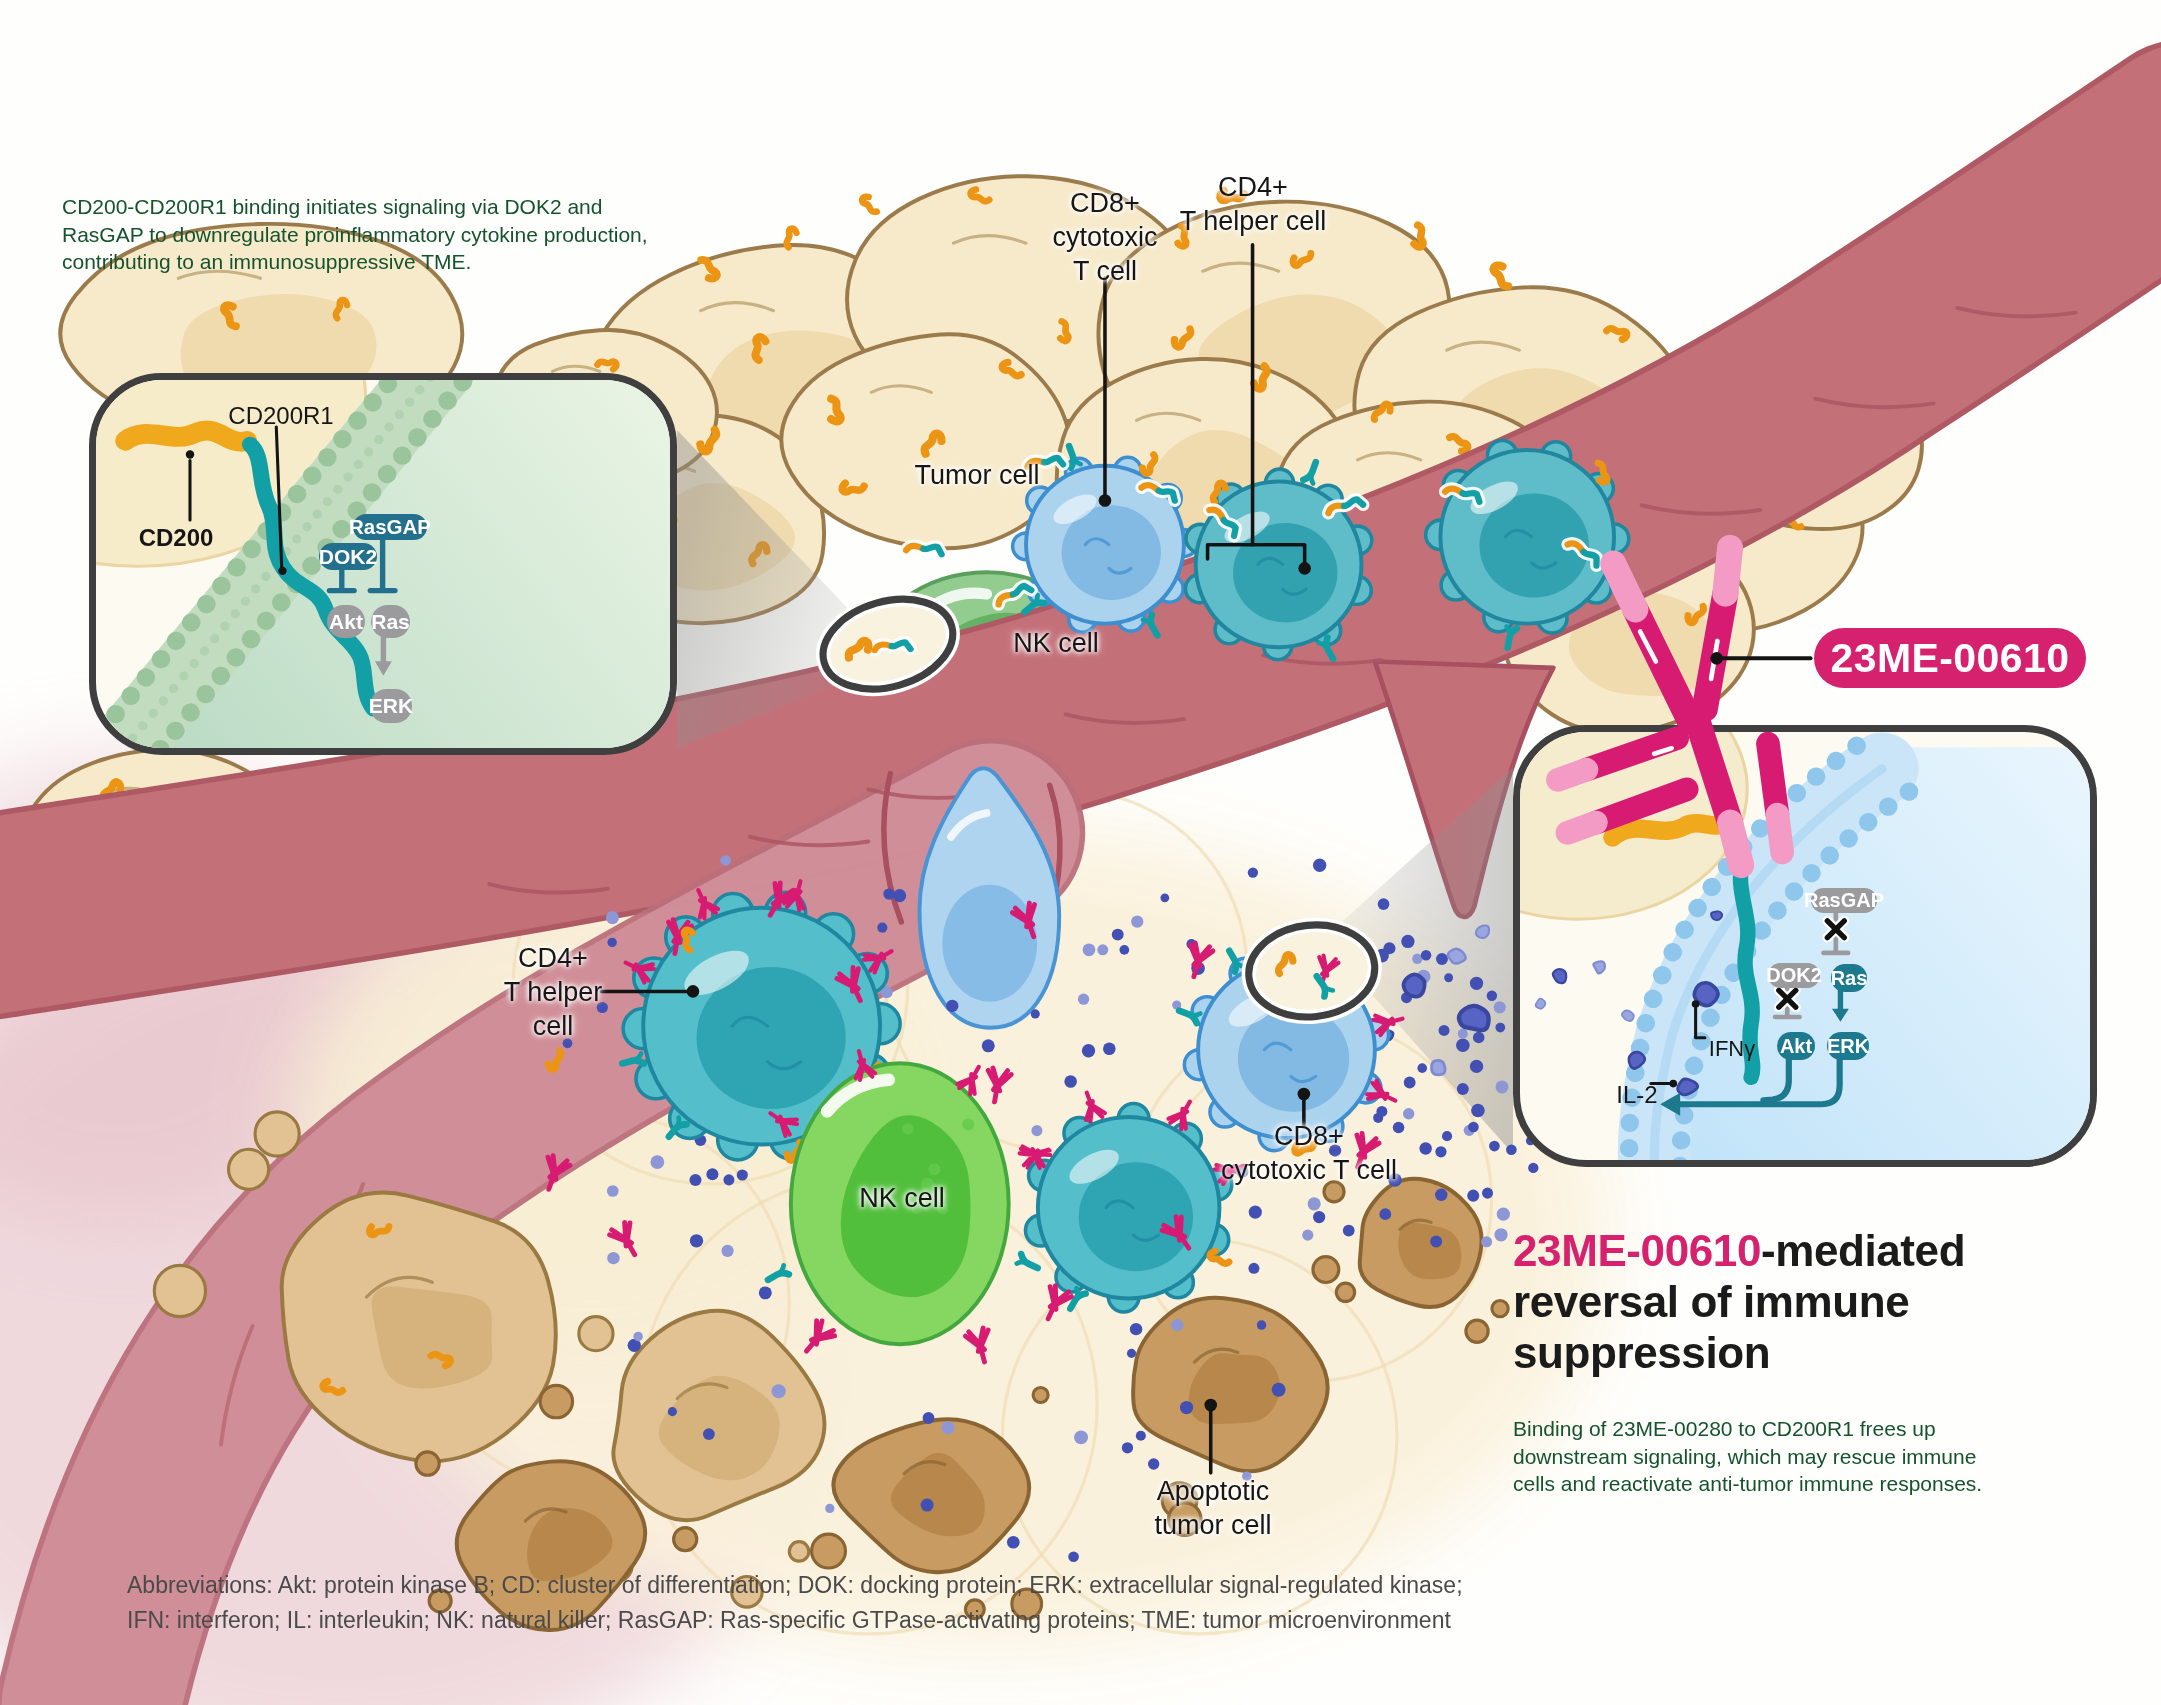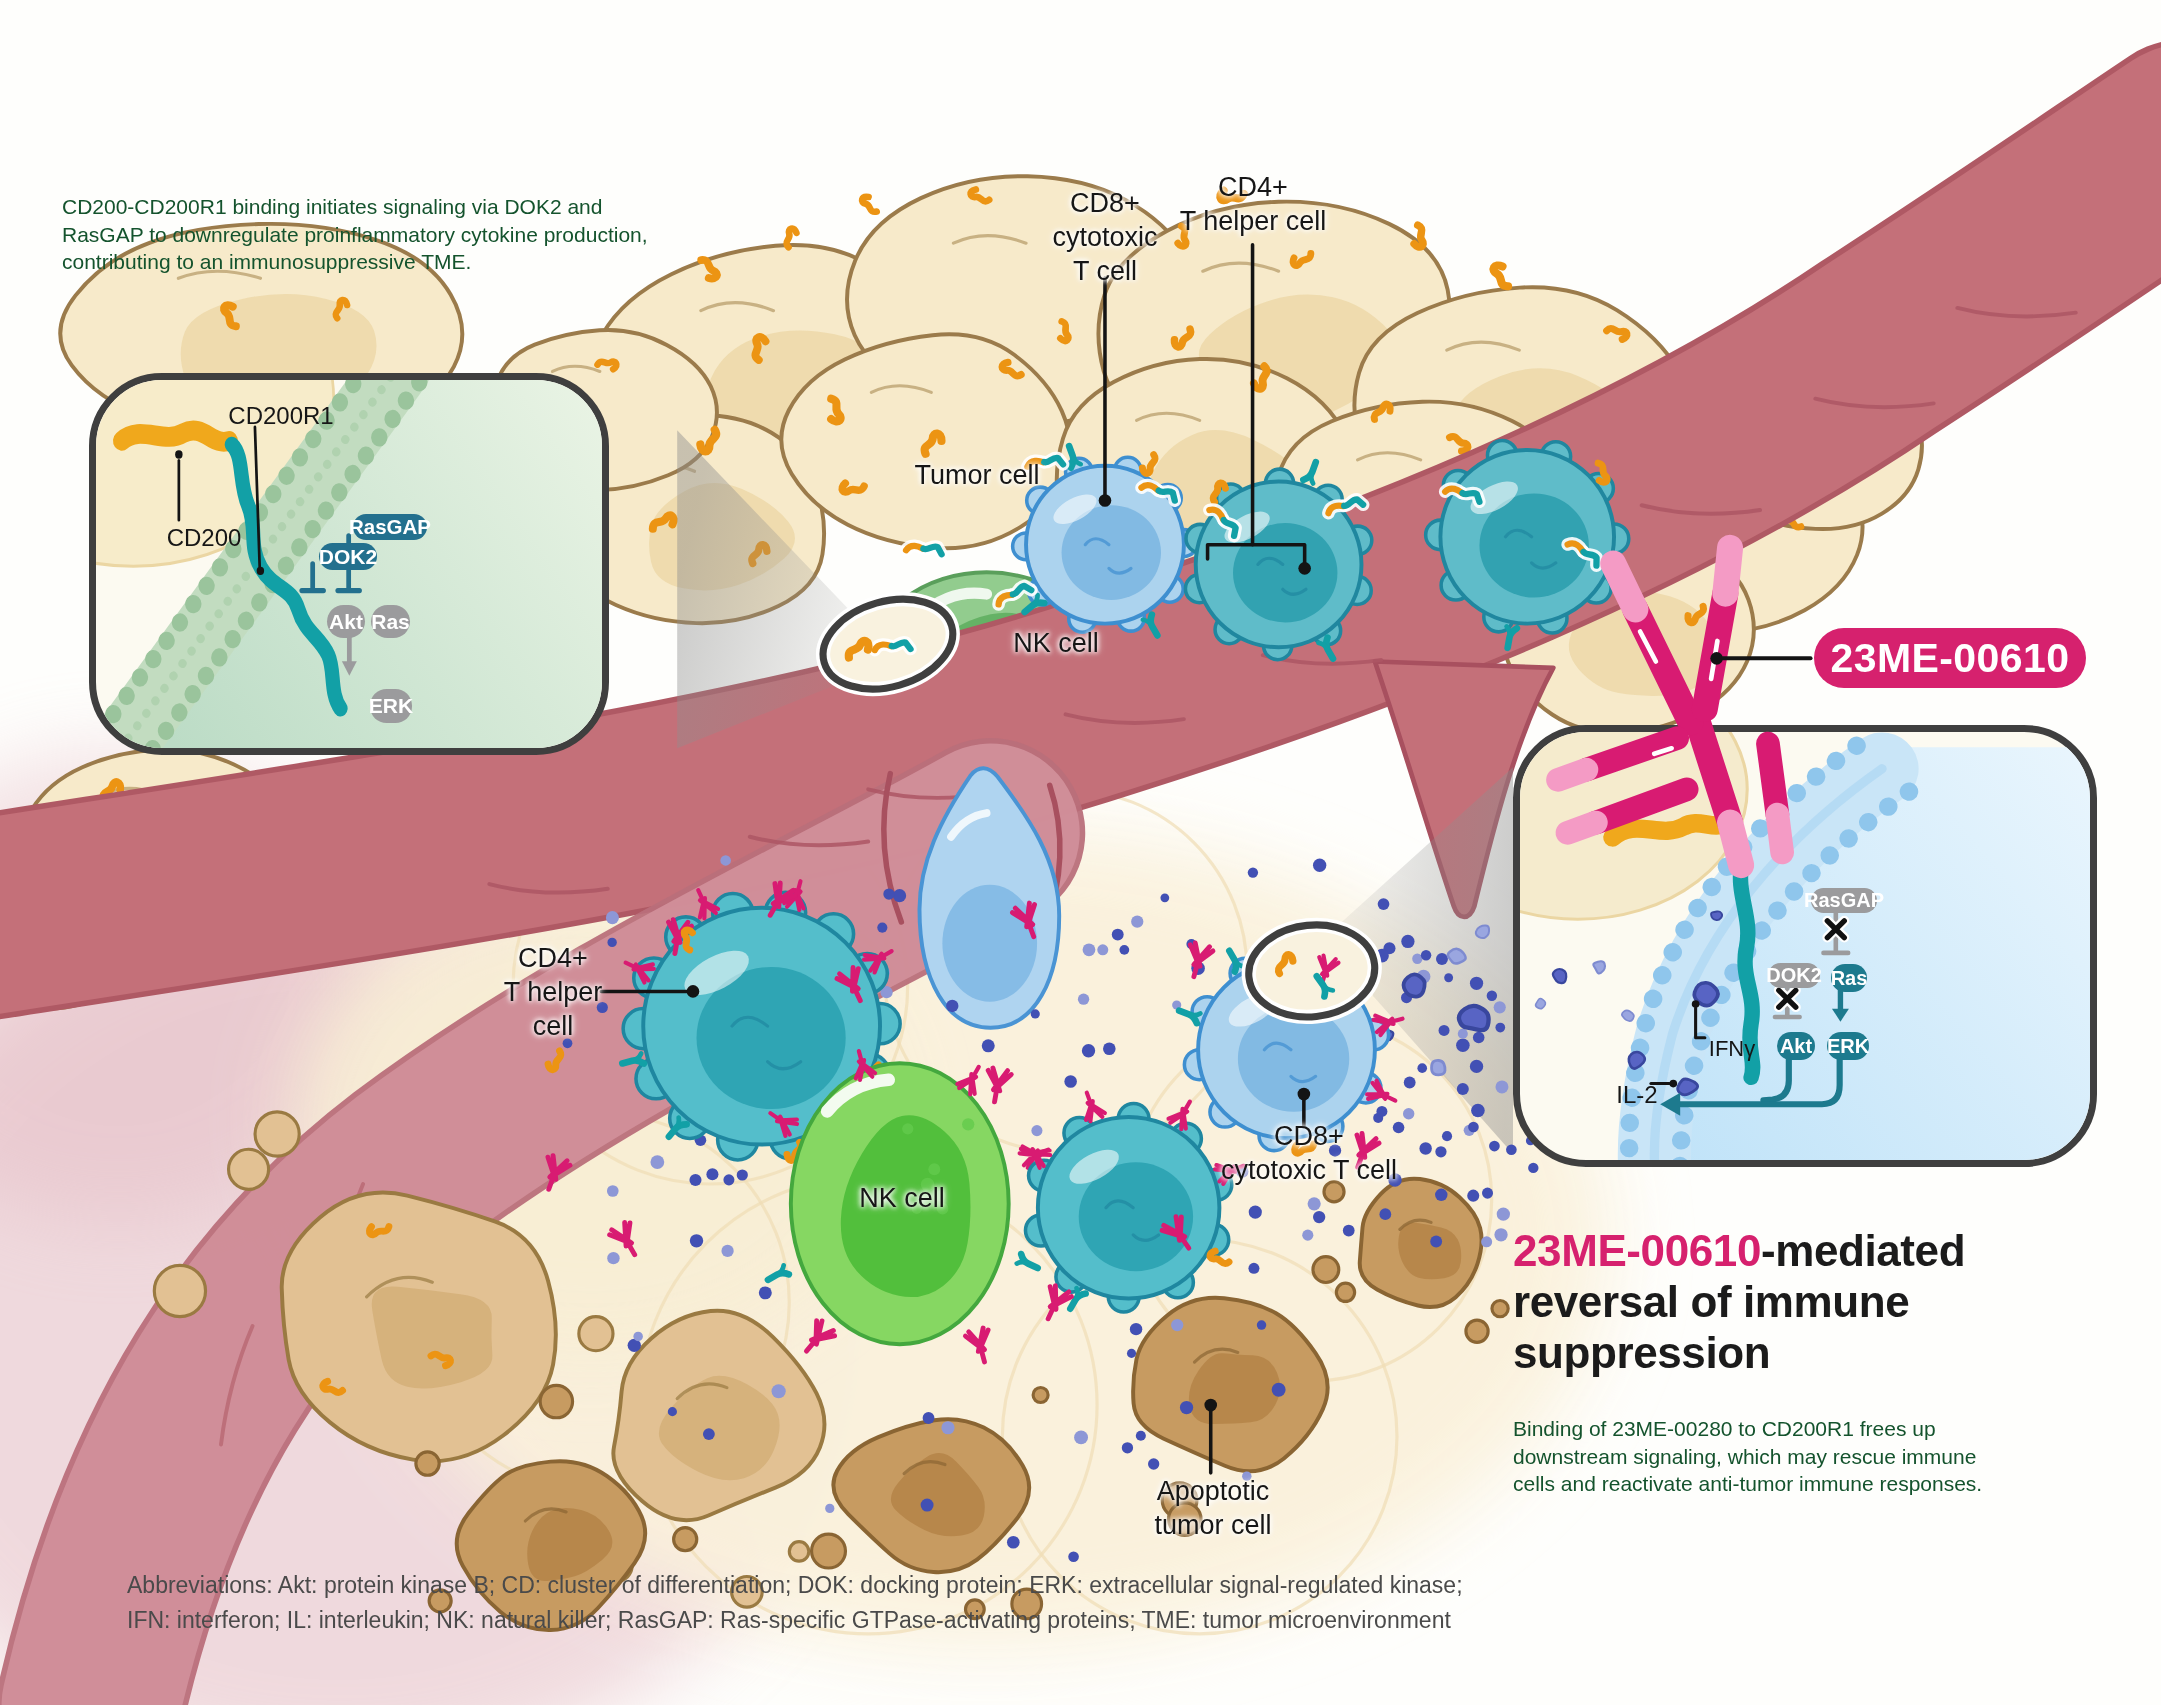--- a/index.html
+++ b/index.html
@@ -13,21 +13,21 @@
       line-height:1.16;letter-spacing:-0.4px;z-index:6;}
   .h2 .pre{white-space:pre-line;text-align:right;}
   .accent{color:#D6216E;}
   .cell-label{position:absolute;transform:translate(-50%,-50%);white-space:pre-line;text-align:center;
       font-size:27px;line-height:1.26;color:#161616;z-index:6;
       text-shadow:0 0 5.5px #fff,0 0 5.5px #fff,0 0 8px #fff;}
   .footer{position:absolute;left:83px;top:1568px;font-size:23px;line-height:1.5;color:#4a4a4a;
       white-space:pre-line;z-index:6;margin-left:44px;}
   .inset{position:absolute;box-sizing:border-box;border:7px solid #3F3F3F;border-radius:73px;
       overflow:hidden;background:#FCFAF1;z-index:3;}
-  #inset-left{left:89px;top:373px;width:520px;height:382px;}
+  #inset-left{left:89px;top:373px;width:588px;height:382px;}
   #inset-right{left:1513px;top:725px;width:584px;height:442px;}
   .inset svg{position:absolute;left:0;top:0;width:100%;height:100%;}
   .pill{position:absolute;display:flex;align-items:center;justify-content:center;color:#fff;
       font-weight:bold;z-index:4;}
   .pill-tl{background:#23708E;}
   .pill-tr{background:#1D7A8E;}
   .pill-g{background:#9B9B9D;}
   .inset-label{position:absolute;transform:translate(-50%,-50%);font-size:24px;color:#161616;
       z-index:4;white-space:nowrap;}
   .badge{position:absolute;left:1814px;top:628px;width:272px;height:60px;background:#D6216E;
@@ -890,21 +890,21 @@
         <line x1="122" y1="184" x2="122" y2="106" stroke="#141414" stroke-width="4" stroke-linecap="round" opacity="1"></line>
         <circle cx="122" cy="98" r="5.5" fill="#141414"></circle>
         <line x1="319" y1="242" x2="319" y2="274" stroke="#23708E" stroke-width="7" stroke-linecap="round" opacity="1"></line>
         <line x1="303" y1="277" x2="335" y2="277" stroke="#23708E" stroke-width="7" stroke-linecap="round" opacity="1"></line>
         <line x1="372" y1="205" x2="372" y2="274" stroke="#23708E" stroke-width="7" stroke-linecap="round" opacity="1"></line>
         <line x1="356" y1="277" x2="388" y2="277" stroke="#23708E" stroke-width="7" stroke-linecap="round" opacity="1"></line>
         <line x1="373" y1="330" x2="373" y2="372" stroke="#9B9B9D" stroke-width="7" stroke-linecap="round" opacity="1"></line>
         <polygon points="362,370 384,370 373,389" fill="#9B9B9D"></polygon>
       </svg>
     <div class="inset-label" style="left:185px;top:36px;">CD200R1</div>
-    <div class="inset-label" style="left:108px;top:158px;">CD200</div>
+    <div class="inset-label" style="left:80px;top:158px;font-weight:bold;">CD200</div>
     <div class="pill pill-tl" style="left:223px;top:163px;width:58px;height:27px;border-radius:13.4px;font-size:21px;">DOK2</div>
     <div class="pill pill-tl" style="left:257px;top:134px;width:74px;height:26px;border-radius:13.4px;font-size:20.5px;">RasGAP</div>
     <div class="pill pill-g" style="left:231px;top:225px;width:38px;height:33px;border-radius:16.6px;font-size:21px;">Akt</div>
     <div class="pill pill-g" style="left:275px;top:225px;width:39px;height:33px;border-radius:16.6px;font-size:21px;">Ras</div>
     <div class="pill pill-g" style="left:274px;top:309px;width:42px;height:34px;border-radius:16.6px;font-size:21px;">ERK</div>
   </div>
 
   <div class="inset" id="inset-right">
     <svg viewBox="0 0 740 560" preserveAspectRatio="none" id="inset-right-svg">
         <defs>

